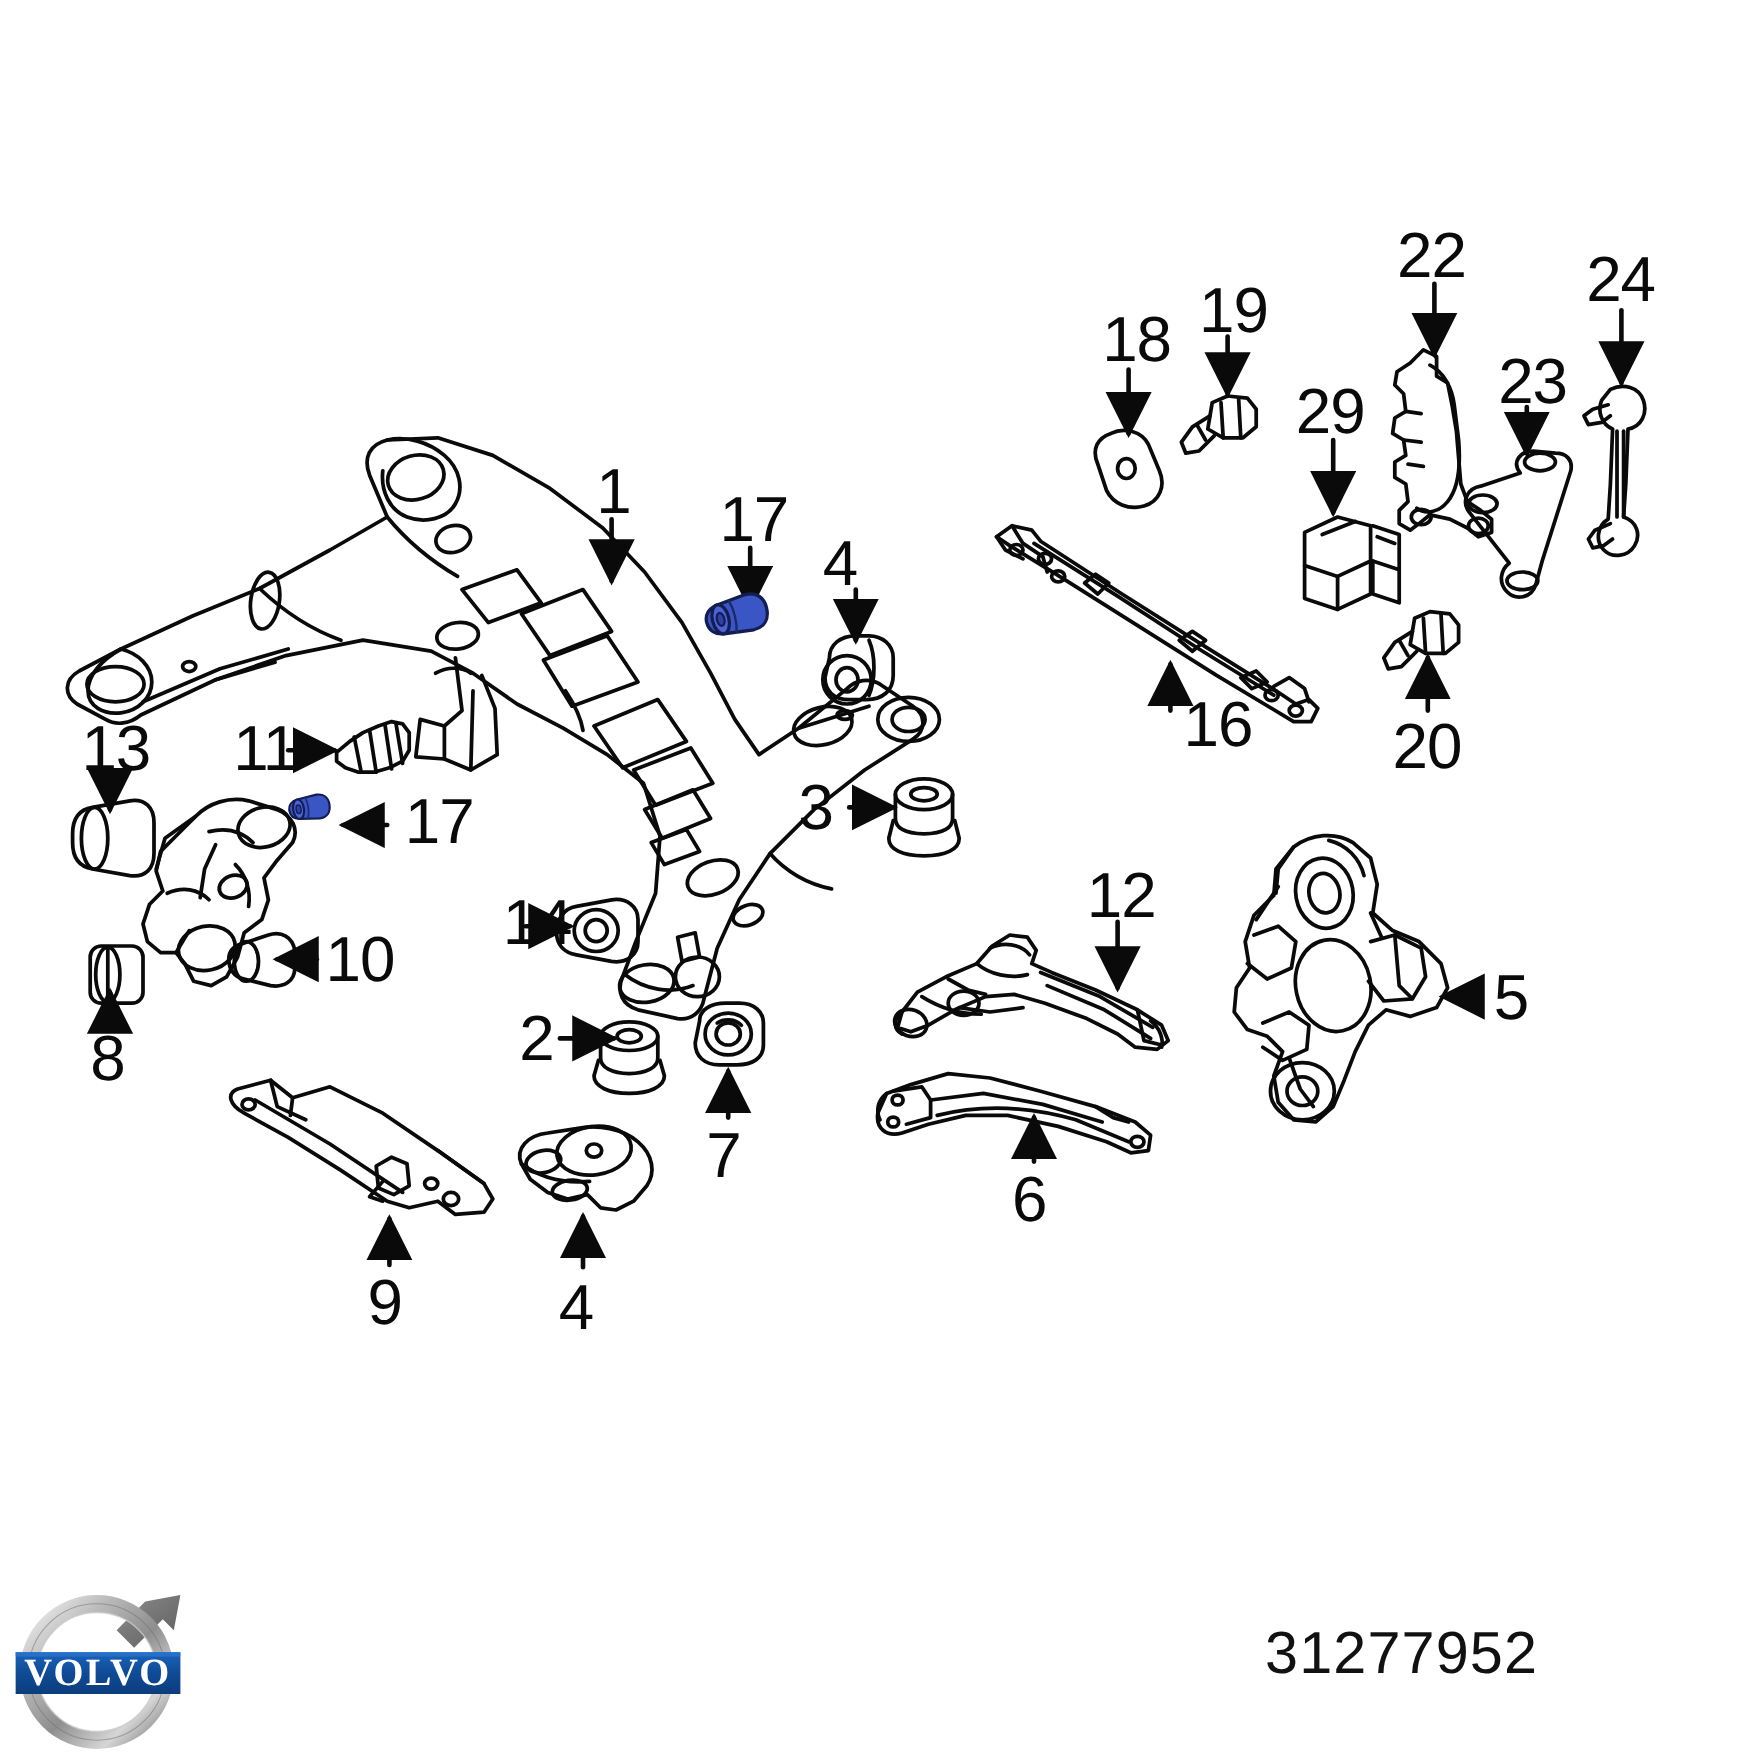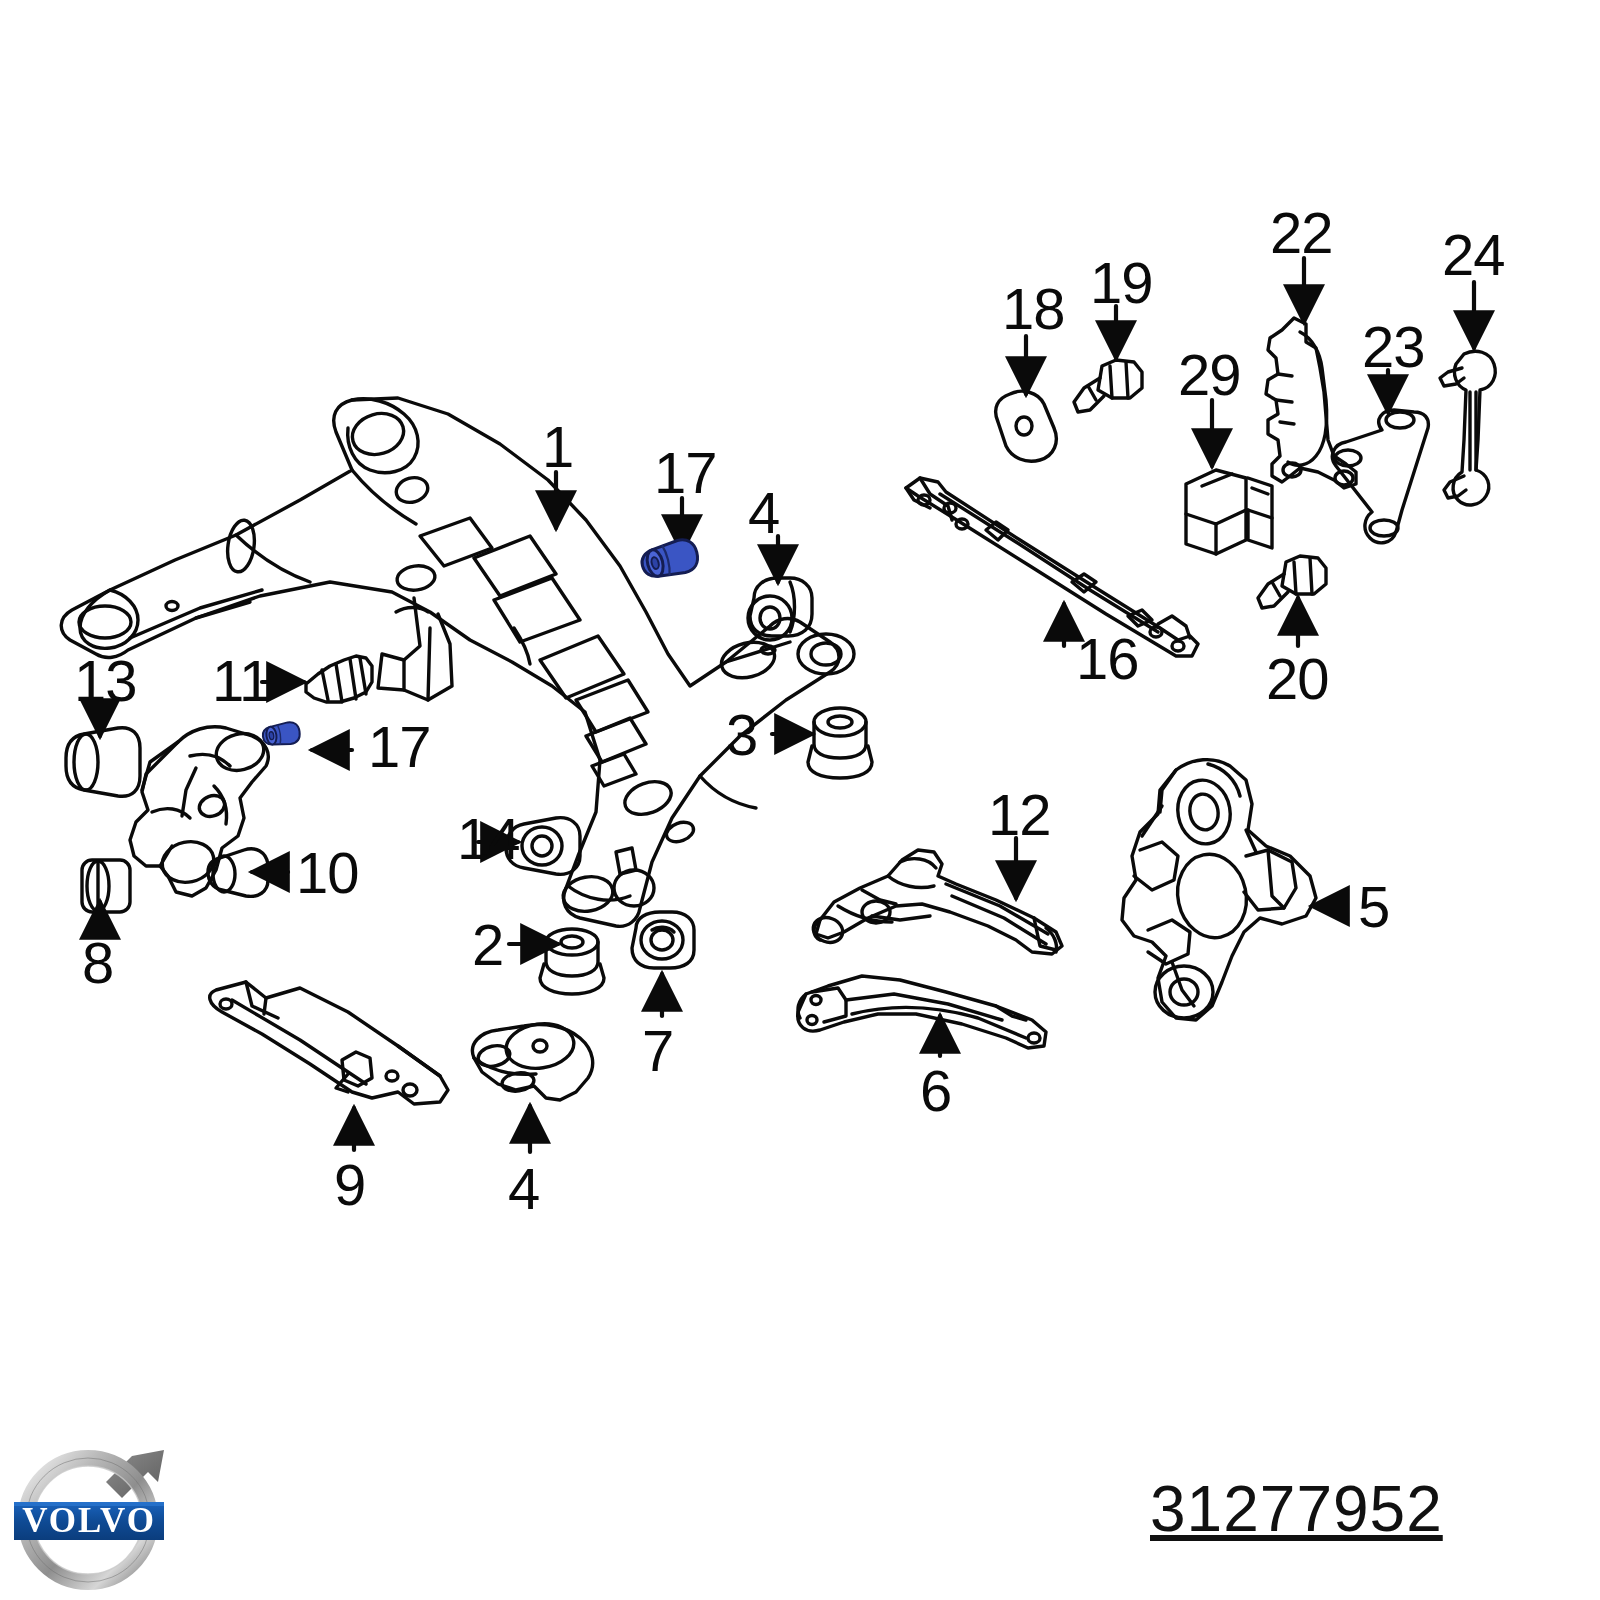--- a/index.html
+++ b/index.html
@@ -1,22 +1,22 @@
 <!DOCTYPE html>
 <html><head>
 <meta charset="utf-8">
 <style>
   html,body{margin:0;padding:0;background:#ffffff;}
   body{width:1600px;height:1600px;overflow:hidden;font-family:"Liberation Sans",sans-serif;}
   #stage{position:relative;width:1600px;height:1600px;background:#fff;}
   svg.diagram{position:absolute;left:0;top:0;width:1600px;height:1600px;}
   .lbl{position:absolute;font-family:"Liberation Sans",sans-serif;font-weight:400;color:#0a0a0a;
        font-size:58px;line-height:1;letter-spacing:-1px;white-space:nowrap;}
-  .partnum{position:absolute;left:1150px;top:1472px;font-size:64px;font-weight:400;color:#111;
-           letter-spacing:1px;font-family:"Liberation Sans",sans-serif;text-decoration:underline;}
+  .partnum{position:absolute;left:1150px;top:1472px;font-size:54px;font-weight:400;color:#111;
+           letter-spacing:1px;font-family:"Liberation Sans",sans-serif;}
   .logo{position:absolute;left:14px;top:1440px;width:168px;height:152px;}
 </style>
 </head>
 <body>
 
 <div id="stage">
 
   <svg class="diagram" viewBox="0 0 1600 1600">
     <defs>
       <marker id="ah" markerWidth="12" markerHeight="12" refX="9" refY="5" orient="auto">

